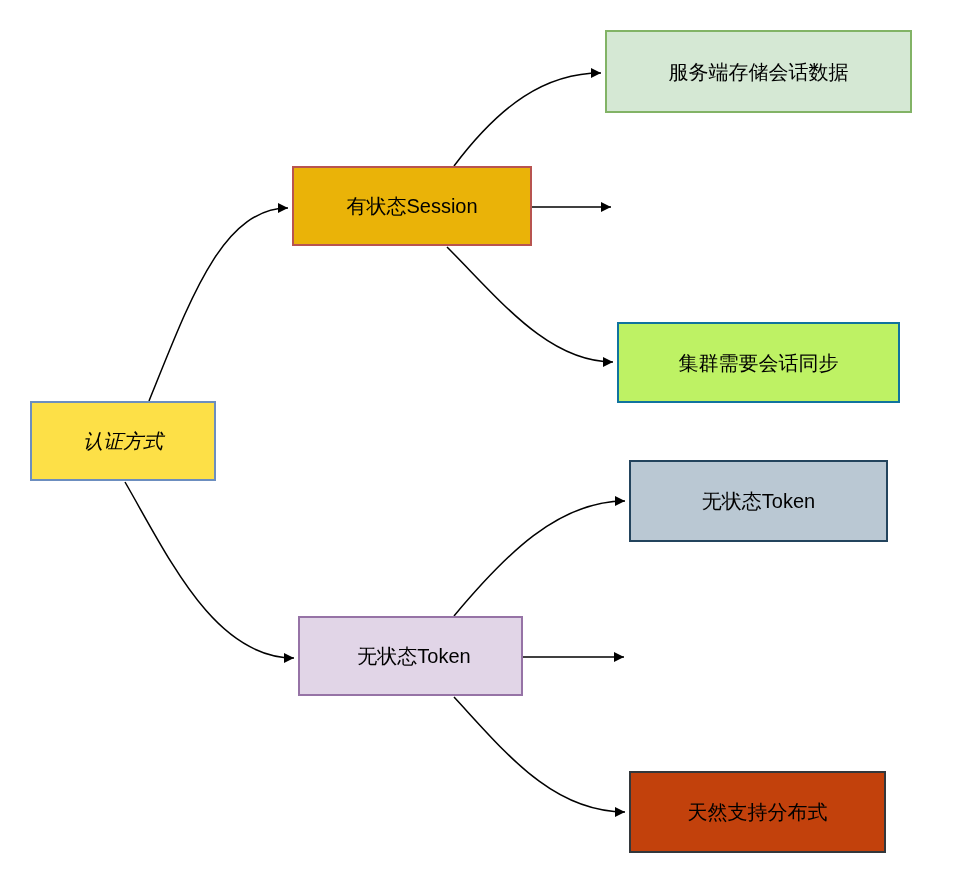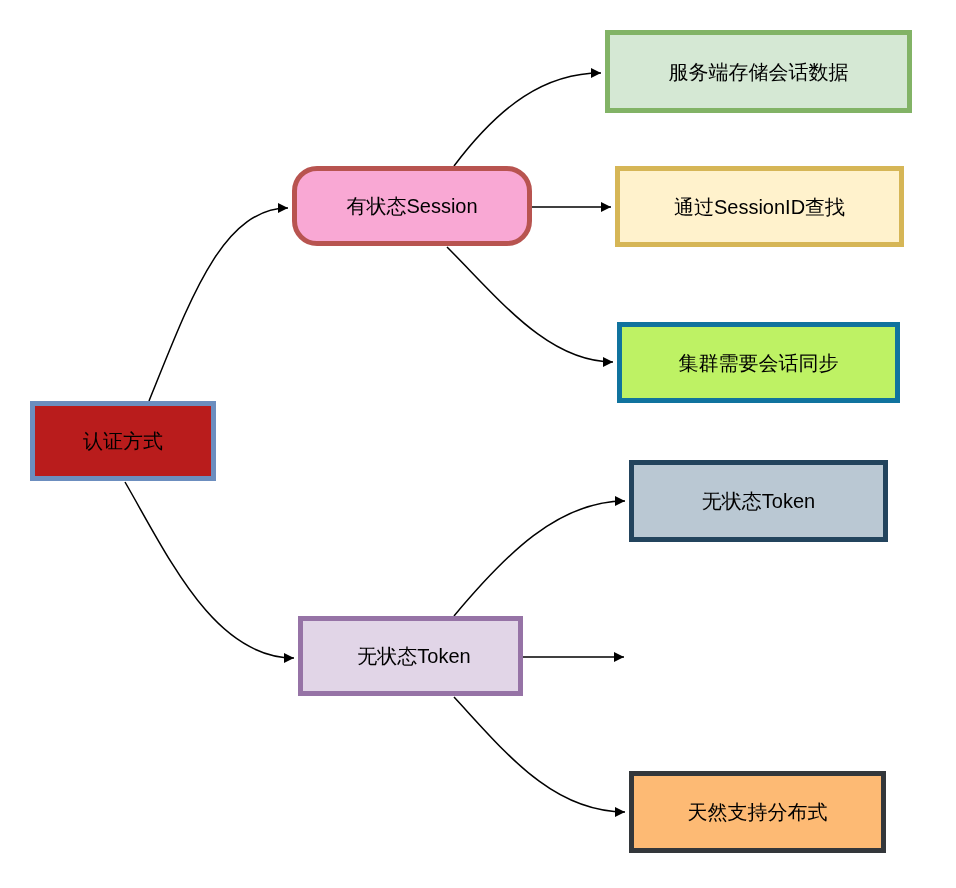--- a/index.html
+++ b/index.html
@@ -13,21 +13,21 @@
   }
   .edges-layer {
     position: absolute;
     left: 0; top: 0;
     width: 956px; height: 888px;
     pointer-events: none;
   }
   .node {
     position: absolute;
     box-sizing: border-box;
-    border: 5px solid #ec4899;
+    border: 2px solid #ec4899;
     display: flex;
     align-items: center;
     justify-content: center;
     text-align: left;
   }
   .node-label {
     font-size: 20px;
     color: #000000;
     line-height: 1.2;
     white-space: nowrap;
@@ -59,46 +59,43 @@
       <path d="M125,482 C170,560 215,658 294,658" marker-end="url(#arrow)"></path>
       <path d="M454,166 C500,105 545,73 601,73" marker-end="url(#arrow)"></path>
       <path d="M532,207 L611,207" marker-end="url(#arrow)"></path>
       <path d="M447,247 C500,300 548,362 613,362" marker-end="url(#arrow)"></path>
       <path d="M454,616 C505,555 558,501 625,501" marker-end="url(#arrow)"></path>
       <path d="M523,657 L624,657" marker-end="url(#arrow)"></path>
       <path d="M454,697 C505,752 552,812 625,812" marker-end="url(#arrow)"></path>
     </g>
   </svg>
 
-  <div class="node n-root" style="background-color: #b91c1c; border-color: rgb(108, 142, 191);">
+  <div class="node n-root" style="background-color: #fde047; border-color: rgb(108, 142, 191); font-style: italic;">
     <span class="node-label">认证方式</span>
   </div>
 
-  <div class="node n-session" style="background-color: #f9a8d4; border-color: rgb(184, 84, 80); border-radius: 25px;">
+  <div class="node n-session" style="background-color: #eab308; border-color: rgb(184, 84, 80);">
     <span class="node-label">有状态Session</span>
   </div>
 
   <div class="node n-green" style="background-color: rgb(213, 232, 212); border-color: rgb(130, 179, 102);">
     <span class="node-label">服务端存储会话数据</span>
   </div>
 
-  <div class="node n-yellow" style="background-color: rgb(255, 242, 204); border-color: rgb(214, 182, 86);">
-    <span class="node-label">通过SessionID查找</span>
-  </div>
 
   <div class="node n-blue" style="background-color: #bef264; border-color: rgb(16, 115, 158);">
     <span class="node-label">集群需要会话同步</span>
   </div>
 
   <div class="node n-token" style="background-color: rgb(225, 213, 231); border-color: rgb(150, 115, 166); padding-left: 7px;">
     <span class="node-label">无状态Token</span>
   </div>
 
   <div class="node n-slate" style="background-color: rgb(186, 200, 211); border-color: rgb(35, 68, 93);">
     <span class="node-label">无状态Token</span>
   </div>
 
 
-  <div class="node n-cream" style="background-color: #fdba74; border-color: rgb(51, 55, 59);">
+  <div class="node n-cream" style="background-color: #c2410c; border-color: rgb(51, 55, 59);">
     <span class="node-label">天然支持分布式</span>
   </div>
 
 </div>
 
 </body></html>

